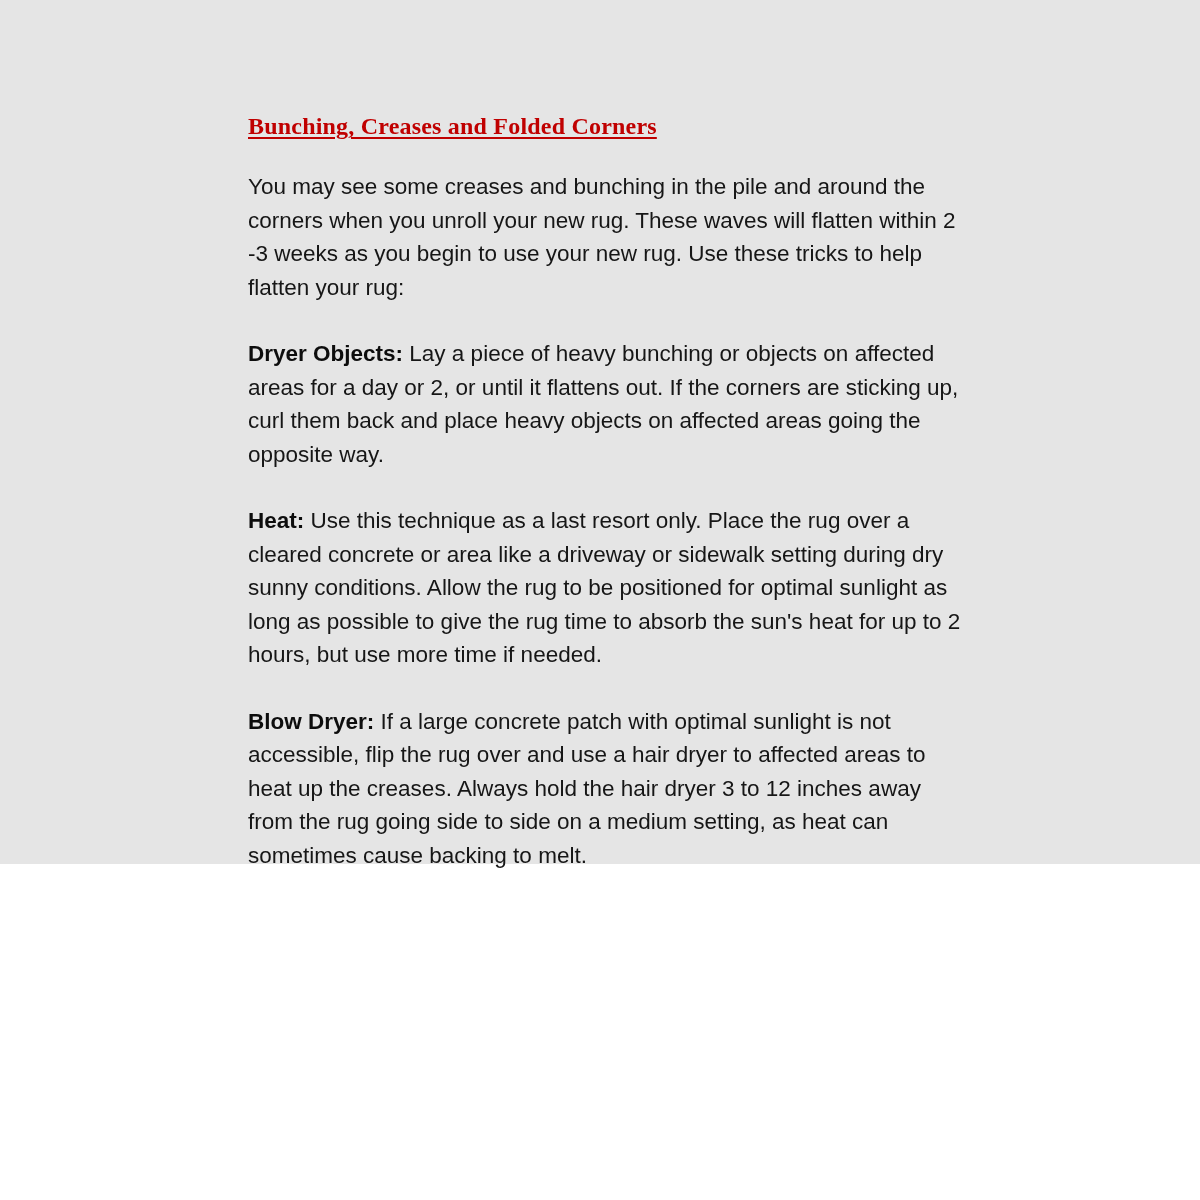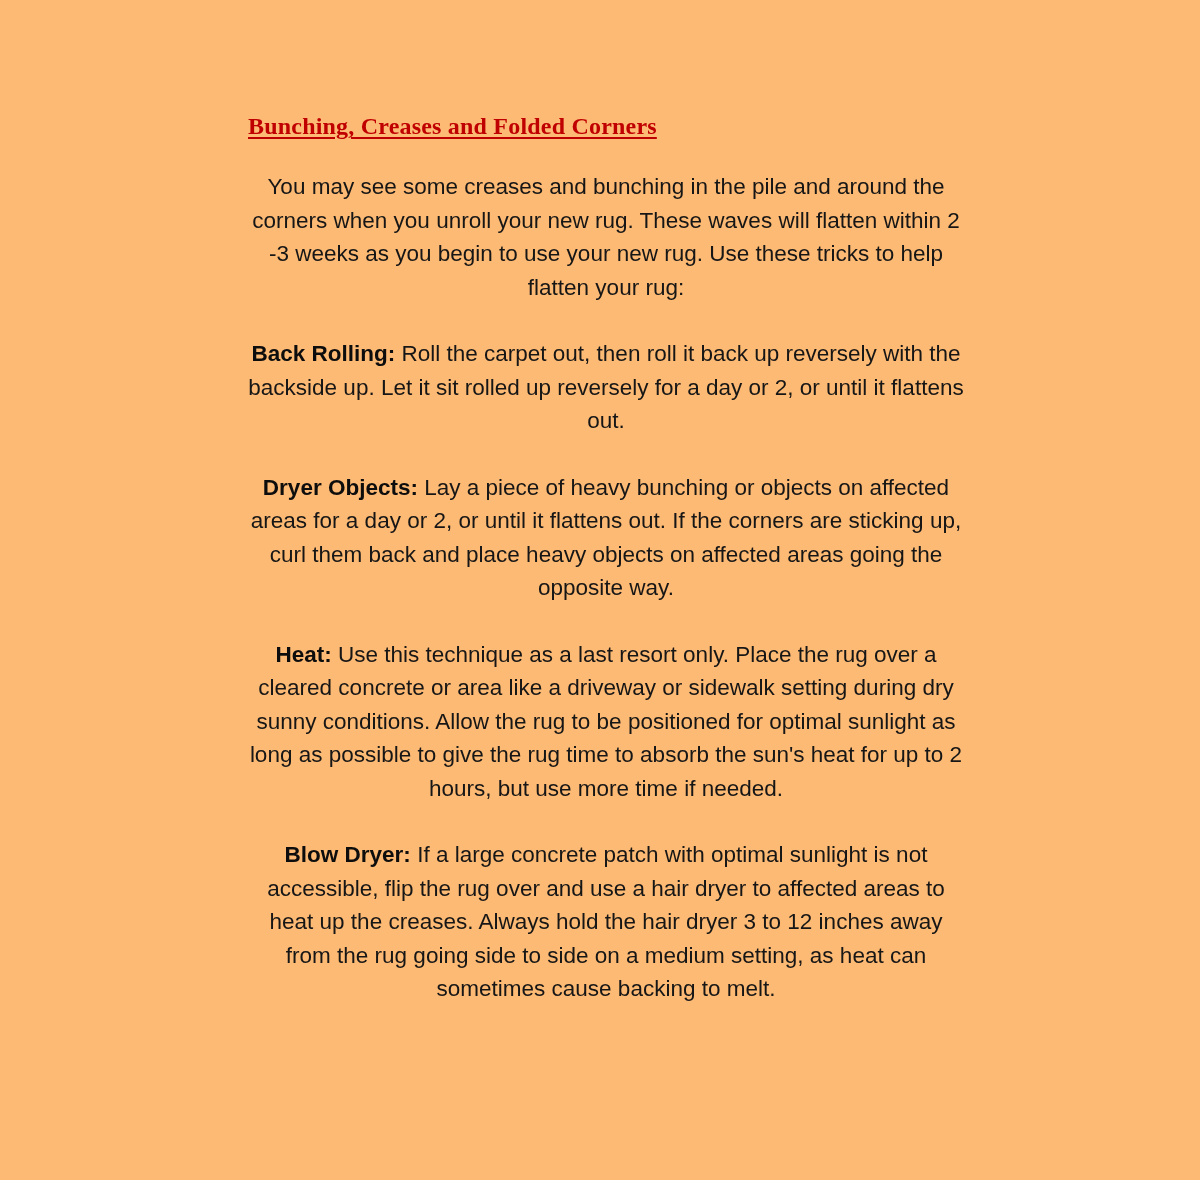--- a/index.html
+++ b/index.html
@@ -6,22 +6,22 @@
   html, body {
     width: 1200px;
     height: 1200px;
     background: #ffffff;
     overflow: hidden;
     font-family: "Liberation Sans", sans-serif;
   }
   .page {
     position: relative;
     width: 1200px;
-    height: 1180px;
-    background: #fdba74;
+    height: 864px;
+    background: #e5e5e5;
   }
   .doc-content {
     position: absolute;
     left: 248px;
     top: 111px;
     width: 716px;
   }
   .doc-title {
     font-family: "Liberation Serif", serif;
     font-weight: bold;
@@ -33,38 +33,36 @@
     text-underline-offset: 3px;
     letter-spacing: 0.2px;
     margin-bottom: 29px;
   }
   .doc-paragraph {
     font-family: "Liberation Sans", sans-serif;
     font-size: 22.5px;
     line-height: 33.5px;
     color: #161616;
     margin-bottom: 33px;
-    text-align: center;
   }
   .section-label {
     font-weight: bold;
     color: #0d0d0d;
   }
 </style>
 </head>
 <body>
 
 <div class="page">
   <div class="doc-content">
 
     <h1 class="doc-title">Bunching, Creases and Folded Corners</h1>
 
     <p class="doc-paragraph">You may see some creases and bunching in the pile and around the corners when you unroll your new rug. These waves will flatten within 2 -3 weeks as you begin to use your new rug. Use these tricks to help flatten your rug:</p>
 
-    <p class="doc-paragraph"><span class="section-label">Back Rolling:</span> <span>Roll the carpet out, then roll it back up reversely with the backside up. Let it sit rolled up reversely for a day or 2, or until it flattens out.</span></p>
 
     <p class="doc-paragraph"><span class="section-label">Dryer Objects:</span> <span>Lay a piece of heavy bunching or objects on affected areas for a day or 2, or until it flattens out. If the corners are sticking up, curl them back and place heavy objects on affected areas going the opposite way.</span></p>
 
     <p class="doc-paragraph"><span class="section-label">Heat:</span> <span>Use this technique as a last resort only. Place the rug over a cleared concrete or area like a driveway or sidewalk setting during dry sunny conditions. Allow the rug to be positioned for optimal sunlight as long as possible to give the rug time to absorb the sun's heat for up to 2 hours, but use more time if needed.</span></p>
 
     <p class="doc-paragraph"><span class="section-label">Blow Dryer:</span> <span>If a large concrete patch with optimal sunlight is not accessible, flip the rug over and use a hair dryer to affected areas to heat up the creases. Always hold the hair dryer 3 to 12 inches away from the rug going side to side on a medium setting, as heat can sometimes cause backing to melt.</span></p>
 
   </div>
 </div>
 

